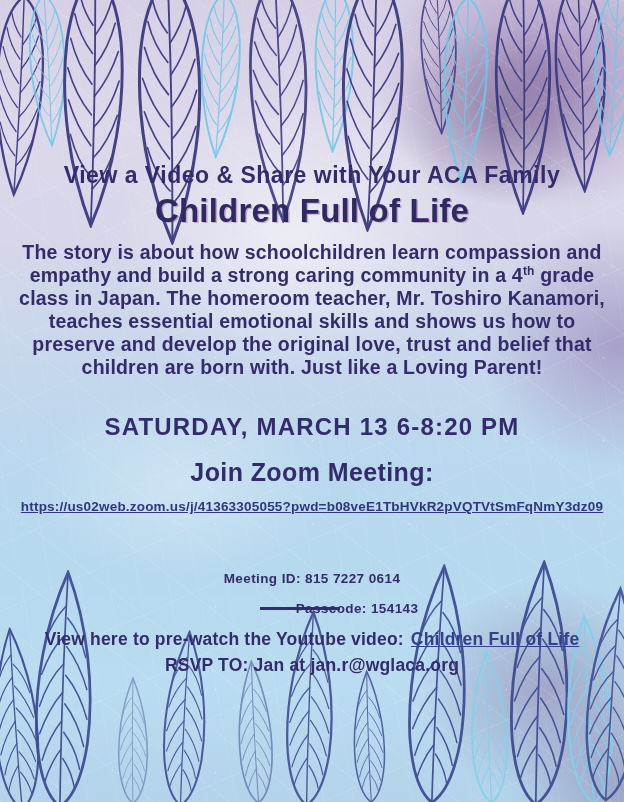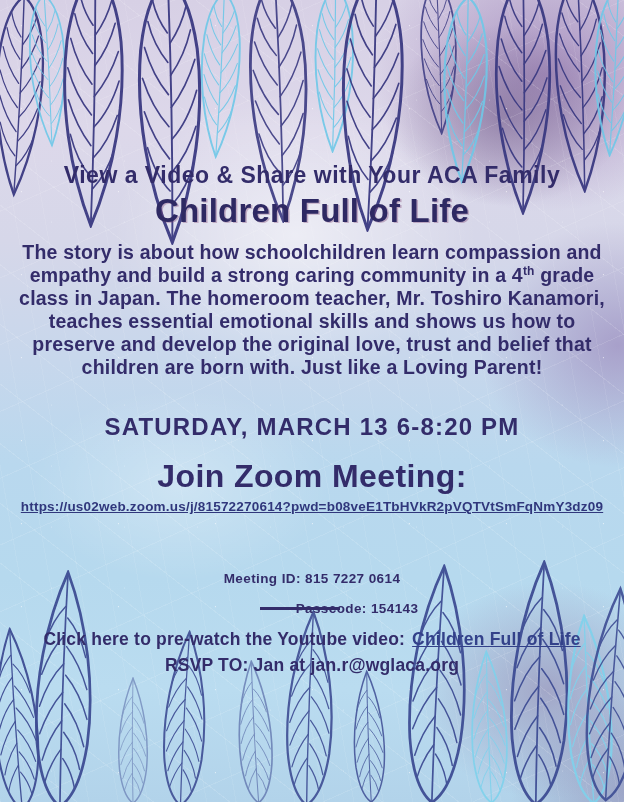--- a/index.html
+++ b/index.html
@@ -45,21 +45,21 @@
     color:var(--title-ink,#2e2963);
     text-shadow:1.5px 1px 0 rgba(122,62,112,0.35);
   }
   .description{
     top:241px;left:17px;width:590px;
     font-size:19.5px;line-height:23px;letter-spacing:0.2px;
     color:var(--ink,#332c6a);margin:0;
   }
   .description sup{font-size:12px;vertical-align:super;line-height:0;}
   .schedule{top:413px;font-size:24px;letter-spacing:1.2px;color:var(--ink,#332c6a);}
-  .zoom-heading{top:458px;font-size:32px;letter-spacing:0.4px;color:var(--ink,#332c6a);}
+  .zoom-heading{top:458px;font-size:25px;letter-spacing:0.4px;color:var(--ink,#332c6a);}
   .zoom-link{
     top:499px;font-size:13.5px;letter-spacing:0.2px;
     color:var(--link-ink,#30377c);text-decoration:underline;cursor:pointer;
     display:block;
   }
   .meeting-id,.passcode{font-size:13.5px;letter-spacing:0.4px;color:var(--ink,#332c6a);margin-top:40px;}
   .meeting-id{top:531px;}
   .passcode{top:561px;padding-left:45px;}
   .divider{
     top:607px;left:260px;width:80px;height:3px;
@@ -133,26 +133,26 @@
     <div class="headline">View a Video &amp; Share with Your ACA Family</div>
 
     <h1 class="title">Children Full of Life</h1>
 
     <p class="description"><span>The story is about how schoolchildren learn compassion and empathy and build a strong caring community in a 4</span><sup>th</sup><span> grade class in Japan.  The homeroom teacher, Mr. Toshiro Kanamori, teaches essential emotional skills and shows us how to preserve and develop the original love, trust and belief that children are born with.  Just like a Loving Parent!</span></p>
 
     <div class="schedule">SATURDAY, MARCH 13 6-8:20 PM</div>
 
     <div class="zoom-heading">Join Zoom Meeting:</div>
 
-    <a class="zoom-link" title="https://us02web.zoom.us/j/81572270614?pwd=b08veE1TbHVkR2pVQTVtSmFqNmY3dz09">https://us02web.zoom.us/j/81572270614?pwd=b08veE1TbHVkR2pVQTVtSmFqNmY3dz09</a>
+    <a class="zoom-link" title="https://us02web.zoom.us/j/81572270614?pwd=b08veE1TbHVkR2pVQTVtSmFqNmY3dz09">https://us02web.zoom.us/j/41363305055?pwd=b08veE1TbHVkR2pVQTVtSmFqNmY3dz09</a>
 
     <div class="meeting-id">Meeting ID: 815 7227 0614</div>
 
     <div class="passcode">Passcode: 154143</div>
 
     <div class="divider"></div>
 
-    <div class="prewatch"><span>Click here to pre-watch the Youtube video:</span><a class="yt-link">Children Full of Life</a></div>
+    <div class="prewatch"><span>View here to pre-watch the Youtube video:</span><a class="yt-link">Children Full of Life</a></div>
 
     <div class="rsvp">RSVP TO: Jan at jan.r@wglaca.org</div>
   </div>
 
 </div>
 
 </body></html>

